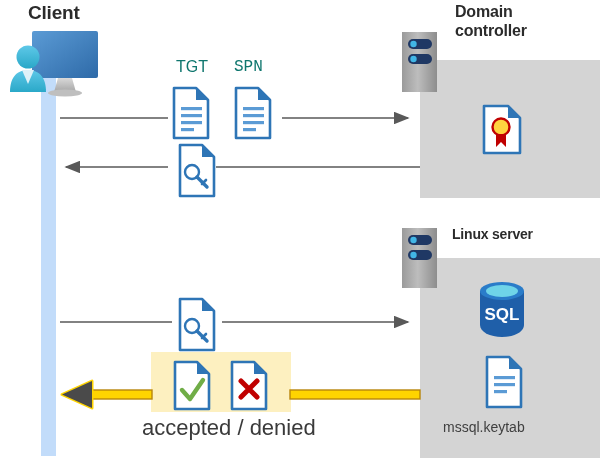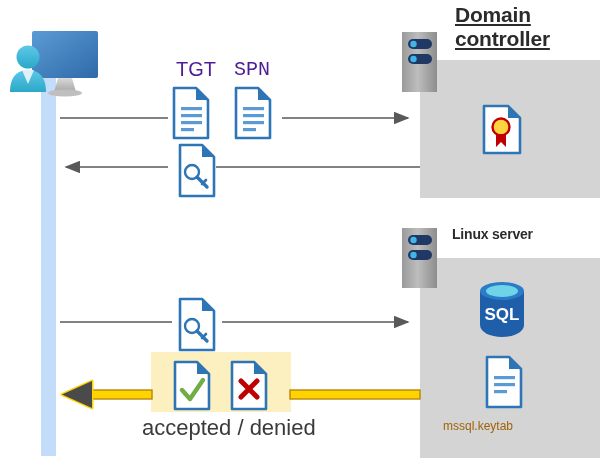--- a/index.html
+++ b/index.html
@@ -20,27 +20,27 @@
   
   .heading{
     position:absolute;
     font-weight:bold;
     color:#2b2b2b;
     letter-spacing:-.2px;
     white-space:pre-line;
     line-height:1.16;
   }
   #client-title{left:28px;top:2px;font-size:19px;}
-  #dc-title{left:455px;top:3px;font-size:21px;text-align:left;text-decoration:underline;}
+  #dc-title{left:455px;top:3px;font-size:16px;text-align:left;}
   #lx-title{left:452px;top:226px;font-size:14px;}
 
-  .small-label{position:absolute;color:#4c1d95;font-size:20px;}
+  .small-label{position:absolute;color:#0f766e;font-size:16px;}
   #tgt-label{left:176px;top:58px;}
   #spn-label{left:234px;top:58px;font-family:Liberation Mono, monospace;}
-  #keytab-label{left:443px;top:419px;font-size:12px;color:#a16207;}
+  #keytab-label{left:443px;top:419px;font-size:14px;color:#404040;}
   #acc-label{left:142px;top:415px;font-size:22px;color:#3a3a3a;}
 
   
   #lifeline{position:absolute;left:41px;top:73px;width:15px;height:383px;background:#c2dcfa;}
 
   
   #highlight{position:absolute;left:151px;top:352px;width:140px;height:60px;background:#fdf0c0;}
 
   
   svg.ov{position:absolute;left:0;top:0;width:600px;height:468px;overflow:visible;}
@@ -199,20 +199,21 @@
       <path d="M182,390 L190,399 L203,380" fill="none" stroke="#70ad47" stroke-width="4.4" stroke-linecap="round" stroke-linejoin="round"></path>
     </g>
 
     <g>
       <path d="M232,362 L254,362 L266,374 L266,409 L232,409 Z" fill="#ffffff" stroke="#2e75b6" stroke-width="2.6" stroke-linejoin="round"></path>
       <path d="M254,362 L266,374 L254,374 Z" fill="#2e75b6"></path>
       <path d="M241,381 L257,397 M257,381 L241,397" stroke="#c00000" stroke-width="5" stroke-linecap="round"></path>
     </g>
   </svg>
 
+  <div class="heading" id="client-title">Client</div>
   <div class="heading" id="dc-title">Domain
 controller</div>
   <div class="heading" id="lx-title">Linux server</div>
 
   <div class="small-label" id="tgt-label">TGT</div>
   <div class="small-label" id="spn-label">SPN</div>
   <div class="small-label" id="keytab-label">mssql.keytab</div>
   <div class="small-label" id="acc-label">accepted / denied</div>
 
 </div>

